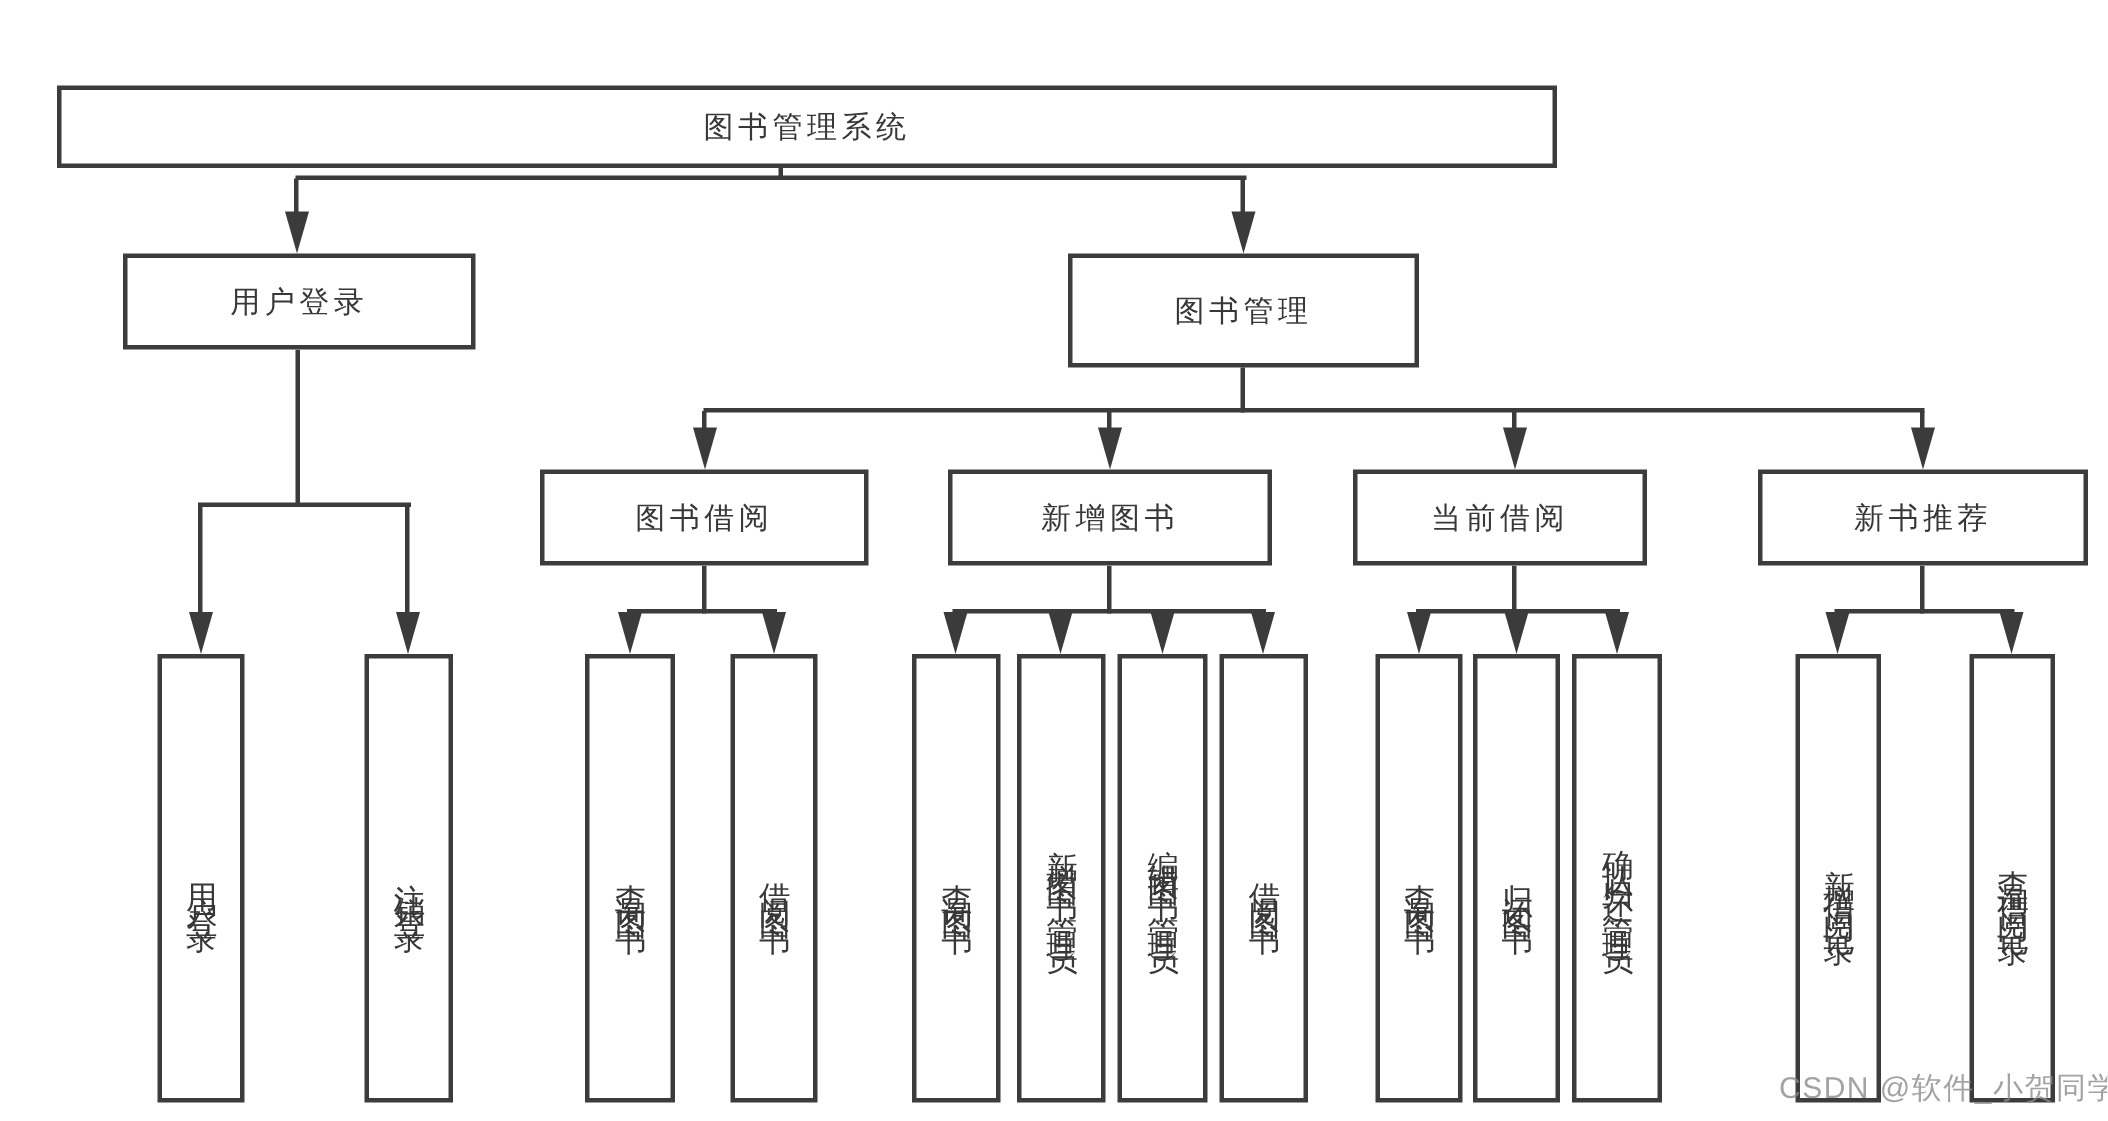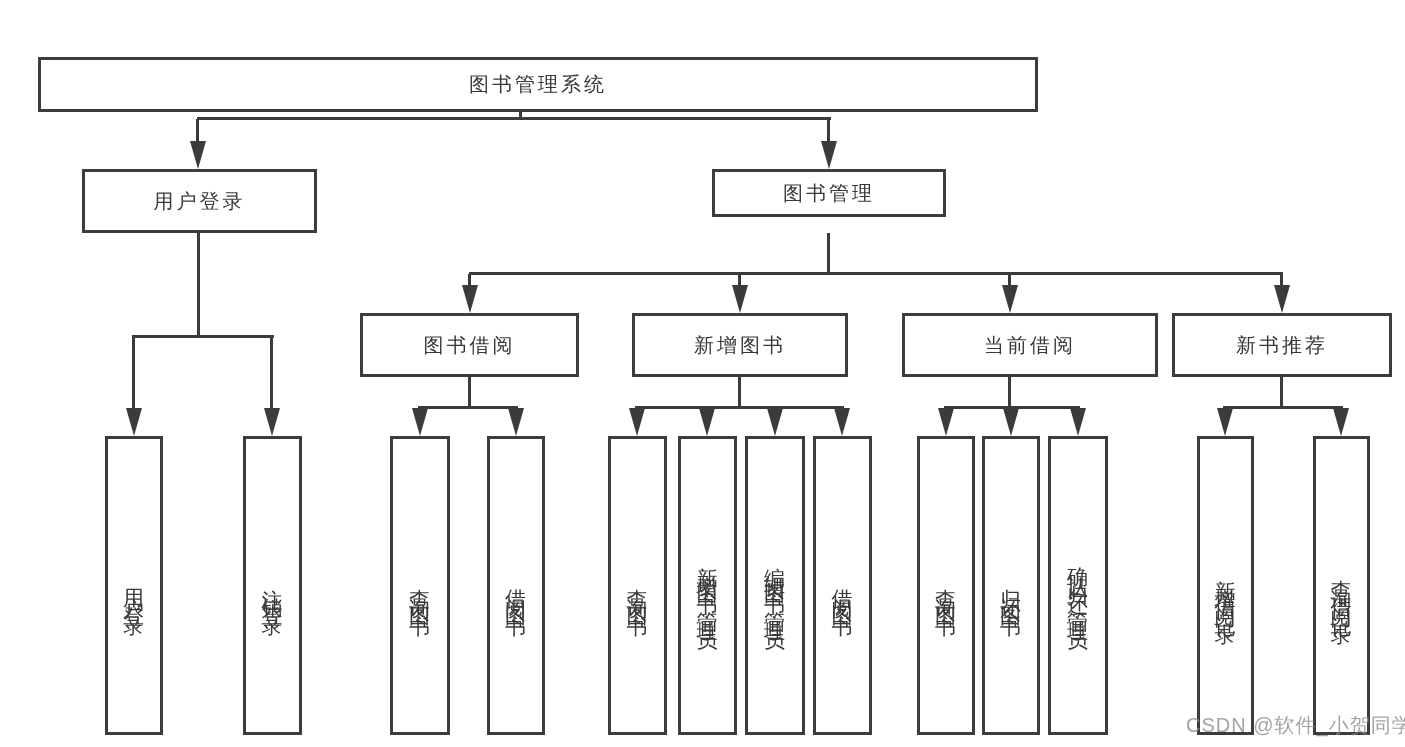--- a/index.html
+++ b/index.html
@@ -42,21 +42,21 @@
   <div class="vl" style="left:519px;top:68px;height:52px;"></div>
   <div class="hl" style="left:197px;top:117px;width:634px;"></div>
   <div class="vl" style="left:196px;top:119px;height:24px;"></div>
   <div class="ah" style="left:190px;top:141px;"></div>
   <div class="vl" style="left:827px;top:119px;height:24px;"></div>
   <div class="ah" style="left:821px;top:141px;"></div>
 
   <div class="box hnode" style="left:82px;top:169px;width:235px;height:64px;">
     <span>用户登录</span>
   </div>
-  <div class="box hnode" style="left:712px;top:169px;width:234px;height:48px;text-align:right;">
+  <div class="box hnode" style="left:712px;top:169px;width:234px;height:76px;text-align:right;">
     <span>图书管理</span>
   </div>
 
   <div class="vl" style="left:827px;top:233px;height:42px;"></div>
   <div class="hl" style="left:469px;top:272px;width:814px;"></div>
   <div class="vl" style="left:468px;top:274px;height:13px;"></div>
   <div class="ah" style="left:462px;top:285px;"></div>
   <div class="vl" style="left:738px;top:274px;height:13px;"></div>
   <div class="ah" style="left:732px;top:285px;"></div>
   <div class="vl" style="left:1008px;top:274px;height:13px;"></div>
@@ -70,21 +70,21 @@
   <div class="ah" style="left:126px;top:408px;"></div>
   <div class="vl" style="left:270px;top:337px;height:73px;"></div>
   <div class="ah" style="left:264px;top:408px;"></div>
 
   <div class="box hnode" style="left:360px;top:313px;width:219px;height:64px;">
     <span>图书借阅</span>
   </div>
   <div class="box hnode" style="left:632px;top:313px;width:216px;height:64px;">
     <span>新增图书</span>
   </div>
-  <div class="box hnode" style="left:902px;top:313px;width:256px;height:64px;">
+  <div class="box hnode" style="left:902px;top:313px;width:196px;height:64px;">
     <span>当前借阅</span>
   </div>
   <div class="box hnode" style="left:1172px;top:313px;width:220px;height:64px;">
     <span>新书推荐</span>
   </div>
 
   <div class="vl" style="left:468px;top:377px;height:32px;"></div>
   <div class="hl" style="left:418px;top:406px;width:100px;"></div>
   <div class="ah" style="left:412px;top:408px;"></div>
   <div class="ah" style="left:508px;top:408px;"></div>

